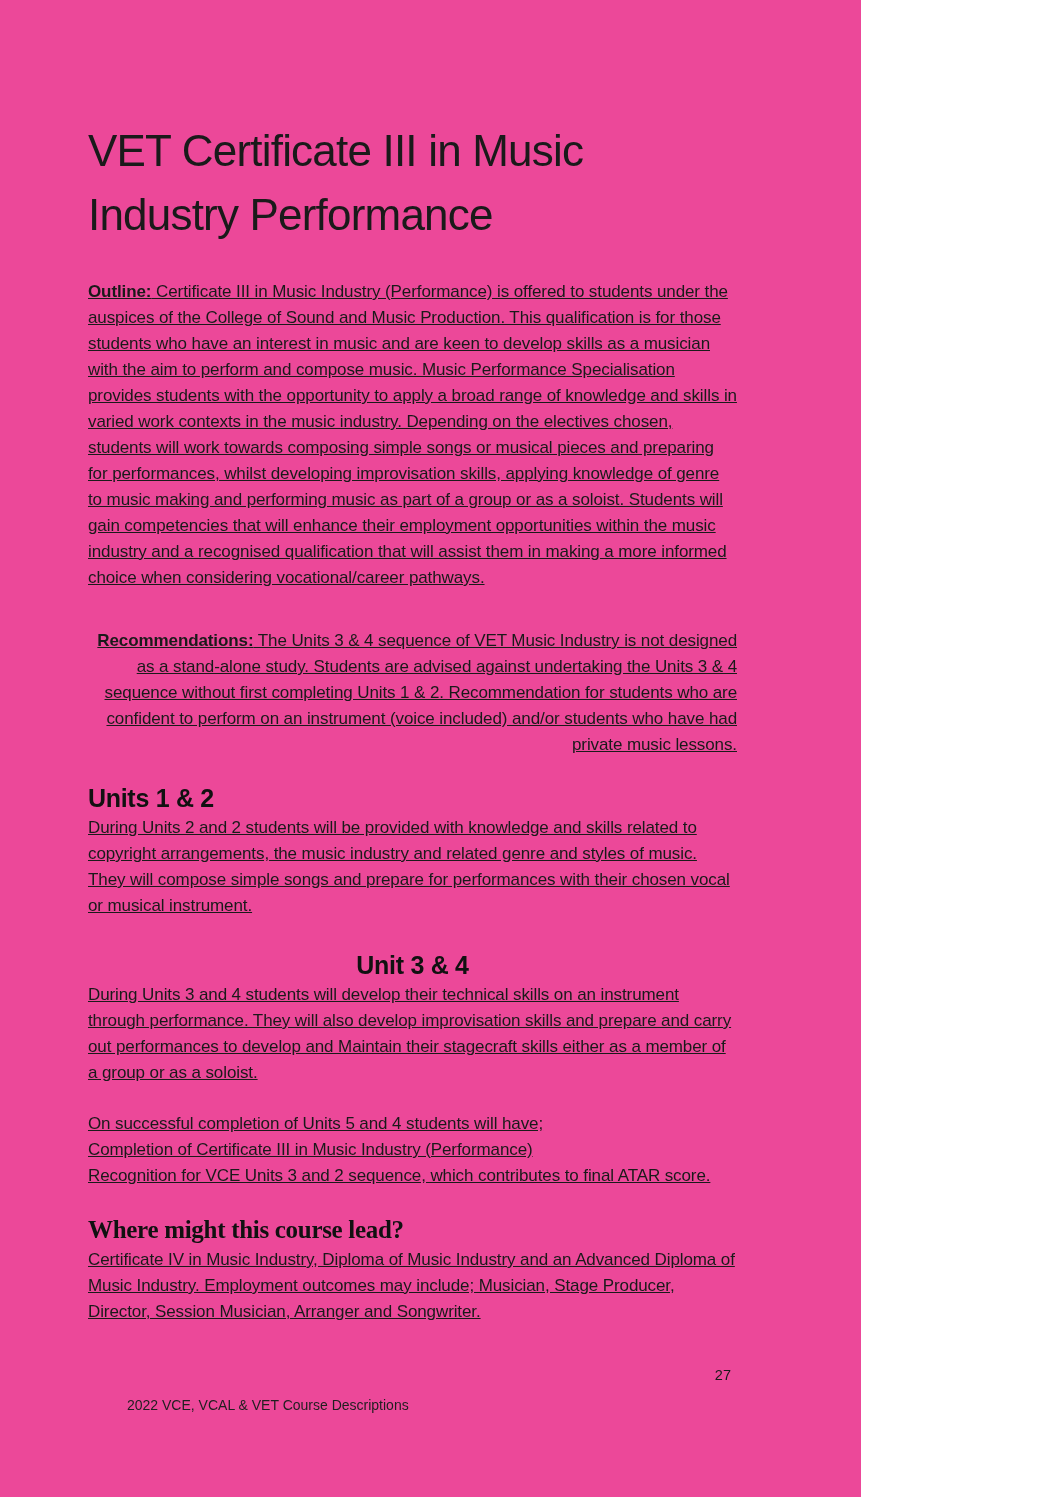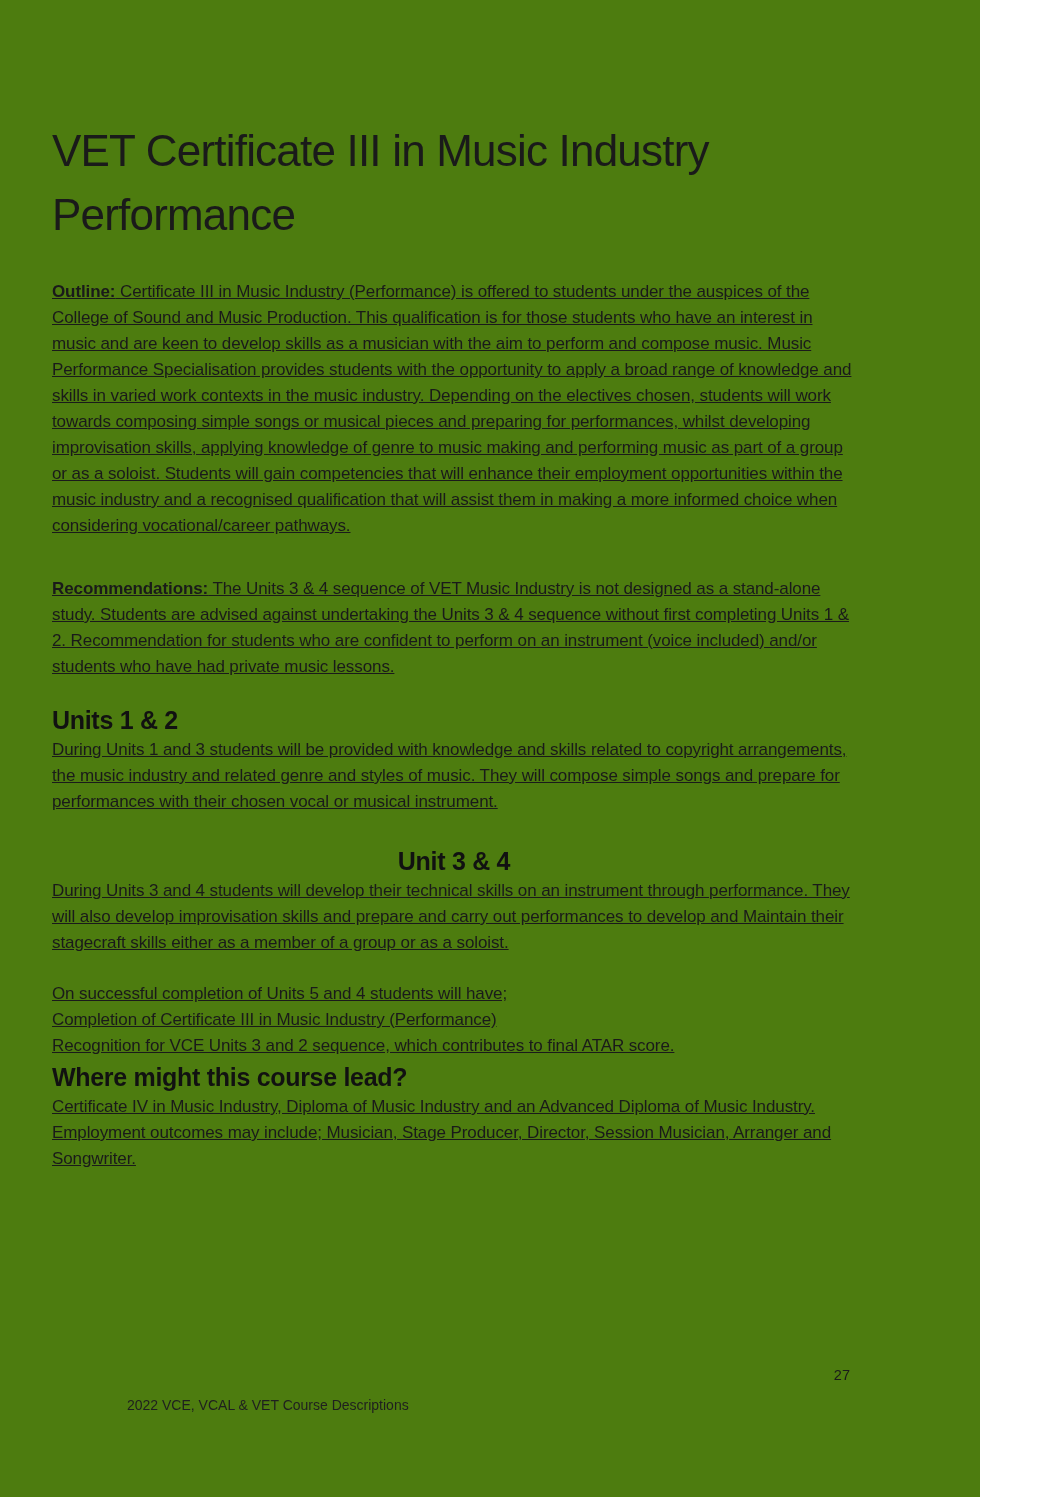--- a/index.html
+++ b/index.html
@@ -2,25 +2,25 @@
 <html><head>
 <meta charset="utf-8">
 <style>
   html, body {
     margin: 0;
     padding: 0;
     background: #ffffff;
   }
   .page {
     position: relative;
-    width: 980px;
+    width: 861px;
     height: 1497px;
-    background: #4d7c0f;
+    background: #ec4899;
     box-sizing: border-box;
-    padding: 119px 124px 0 52px;
+    padding: 119px 124px 0 88px;
     font-family: "Liberation Sans", sans-serif;
     color: #1a1a1a;
     overflow: hidden;
   }
   .doc-title {
     margin: 0;
     max-width: 810px;
     font-size: 44px;
     line-height: 64px;
     font-weight: 400;
@@ -31,32 +31,32 @@
     margin: 0;
     max-width: 806px;
     font-size: 17px;
     line-height: 26px;
     letter-spacing: -0.1px;
     color: #1a1a1a;
     text-decoration: underline;
   }
   .lead-label { font-weight: 700; }
   .para-outline { margin-top: 32px; }
-  .para-recommendations { margin-top: 37px; }
+  .para-recommendations { margin-top: 37px; text-align: right; }
   .section-heading {
     margin: 25px 0 2px 0;
     font-size: 25px;
     line-height: 30px;
     font-weight: 700;
     letter-spacing: -0.3px;
     color: #111111;
   }
   .heading-units34 { margin-top: 31px; text-align: center; }
   .para-completion { margin-top: 25px; }
-  .heading-lead { margin-top: 3px; }
+  .heading-lead { margin-top: 26px; font-family: Liberation Serif, serif; }
   .page-number {
     position: absolute;
     right: 130px;
     bottom: 113px;
     font-size: 14.5px;
     line-height: 17px;
     color: #1a1a1a;
   }
   .footer-text {
     position: absolute;
@@ -73,21 +73,21 @@
 <div class="page">
 
   <h1 class="doc-title">VET Certificate III in Music Industry Performance</h1>
 
   <p class="body-para para-outline"><span class="lead-label">Outline:</span><span> Certificate III in Music Industry (Performance) is offered to students under the auspices of the College of Sound and Music Production. This qualification is for those students who have an interest in music and are keen to develop skills as a musician with the aim to perform and compose music. Music Performance Specialisation provides students with the opportunity to apply a broad range of knowledge and skills in varied work contexts in the music industry. Depending on the electives chosen, students will work towards composing simple songs or musical pieces and preparing for performances, whilst developing improvisation skills, applying knowledge of genre to music making and performing music as part of a group or as a soloist. Students will gain competencies that will enhance their employment opportunities within the music industry and a recognised qualification that will assist them in making a more informed choice when considering vocational/career pathways.</span></p>
 
   <p class="body-para para-recommendations"><span class="lead-label">Recommendations:</span><span> The Units 3 &amp; 4 sequence of VET Music Industry is not designed as a stand-alone study. Students are advised against undertaking the Units 3 &amp; 4 sequence without first completing Units 1 &amp; 2. Recommendation for students who are confident to perform on an instrument (voice included) and/or students who have had private music lessons.</span></p>
 
   <h2 class="section-heading heading-units12">Units 1 &amp; 2</h2>
 
-  <p class="body-para">During Units 1 and 3 students will be provided with knowledge and skills related to copyright arrangements, the music industry and related genre and styles of music. They will compose simple songs and prepare for performances with their chosen vocal or musical instrument.</p>
+  <p class="body-para">During Units 2 and 2 students will be provided with knowledge and skills related to copyright arrangements, the music industry and related genre and styles of music. They will compose simple songs and prepare for performances with their chosen vocal or musical instrument.</p>
 
   <h2 class="section-heading heading-units34">Unit 3 &amp; 4</h2>
 
   <p class="body-para">During Units 3 and 4 students will develop their technical skills on an instrument through performance. They will also develop improvisation skills and prepare and carry out performances to develop and Maintain their stagecraft skills either as a member of a group or as a soloist.</p>
 
   <div class="body-para para-completion">
     <div>On successful completion of Units 5 and 4 students will have;</div>
     <div>Completion of Certificate III in Music Industry (Performance)</div>
     <div>Recognition for VCE Units 3 and 2 sequence, which contributes to final ATAR score.</div>
   </div>

